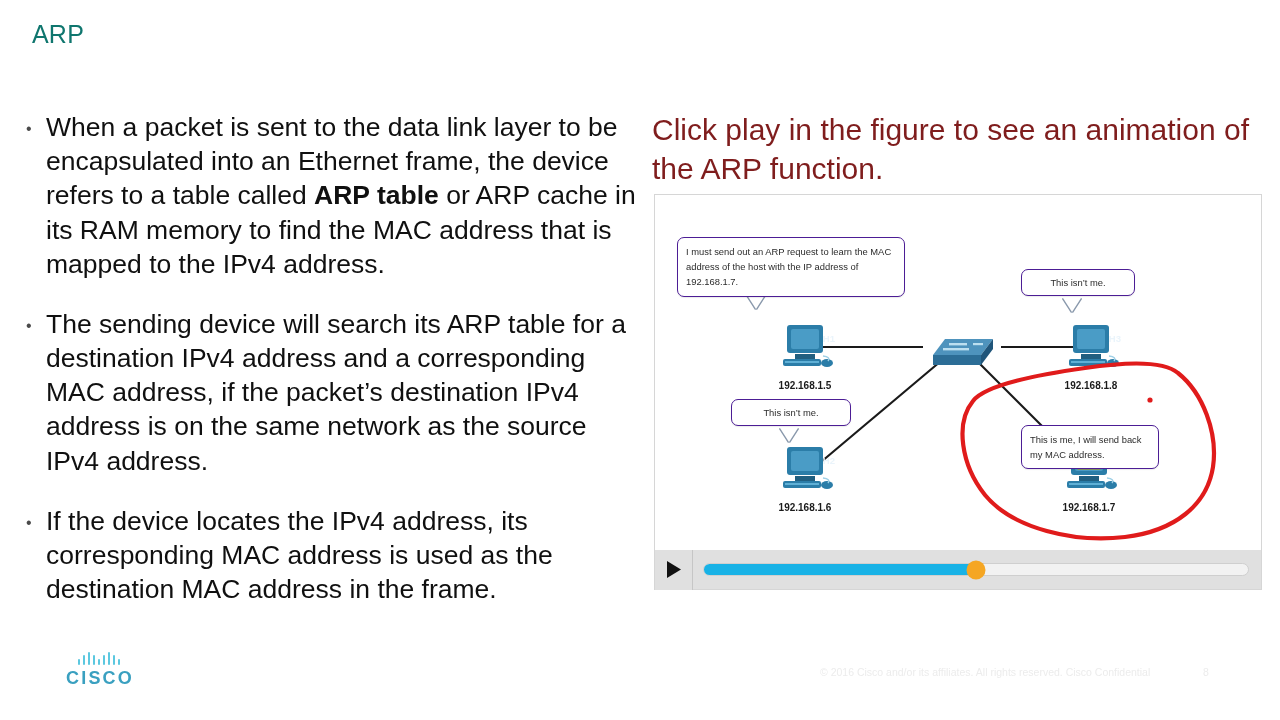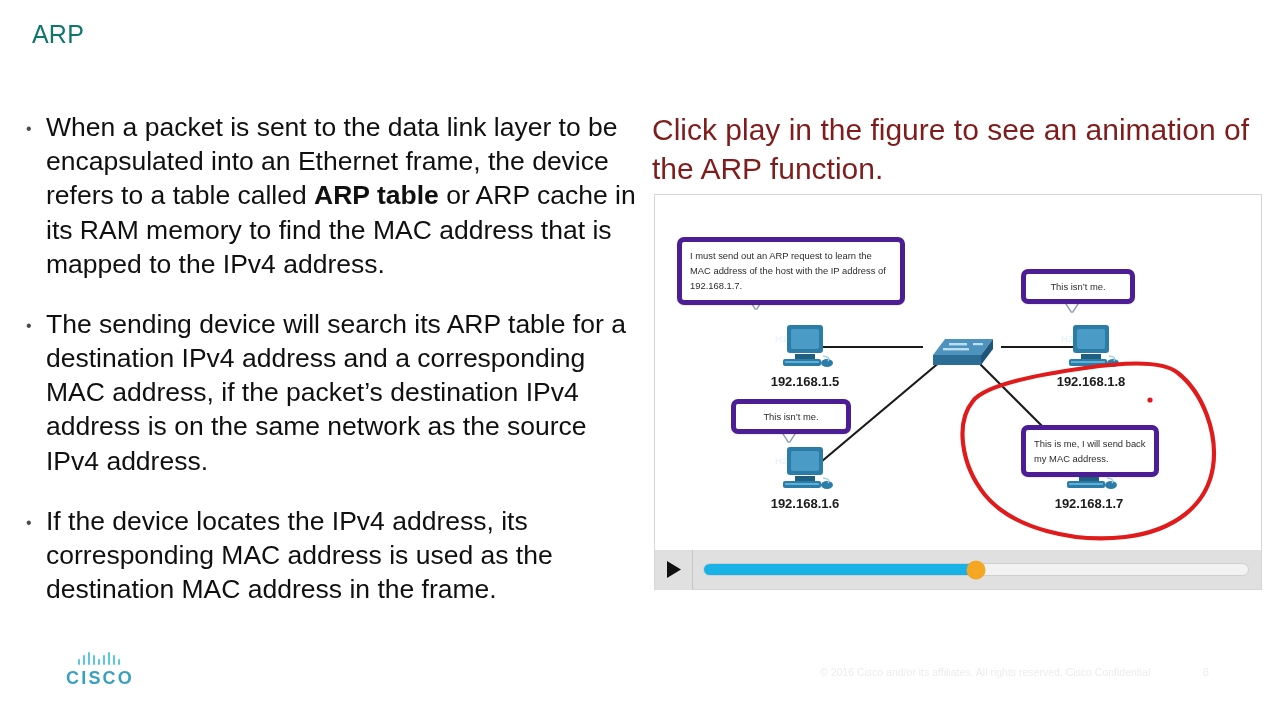--- a/index.html
+++ b/index.html
@@ -56,21 +56,21 @@
     width: 608px; height: 396px;
     border: 1px solid #d6d6d6; background: #fff;
     overflow: hidden;
   }
   .fig-canvas { position: absolute; inset: 0; }
 
   
   .callout {
     position: absolute;
     background: #ffffff;
-    border: 5px solid #4c1d95;
+    border: 1px solid #4c1d95;
     border-radius: 7px;
     color: #2b2b2b;
     font-size: 9.4px;
     line-height: 1.62;
     padding: 6px 8px;
     z-index: 6;
     box-shadow: 0 1px 1px rgba(0,0,0,.08);
   }
   .callout.c1 { left: 22px; top: 42px; width: 228px; }
   .callout.c2 { left: 366px; top: 74px; width: 114px; text-align: center; padding: 5px 6px; }
@@ -87,26 +87,26 @@
   }
   .tail.t1 { left: 92px; top: 100px; }
   .tail.t2 { left: 408px; top: 103px; }
   .tail.t3 { left: 125px; top: 233px; }
   .tail.t4 { left: 416px; top: 236px; }
 
   
   .host { position: absolute; z-index: 4; text-align: center; width: 92px; }
   .host .pc { position: relative; width: 60px; height: 48px; margin: 0 auto; }
   .host .ip {
-    margin-top: 3px; font-size: 13px; font-weight: bold; color: #1b1b1b;
+    margin-top: 9px; font-size: 10px; font-weight: bold; color: #1b1b1b;
     white-space: nowrap;
   }
   .host .hname {
     position: absolute; left: 0; right: 0; top: 10px;
-    font-size: 9.6px; font-weight: bold; color: #eaf4fb; text-align: left;
+    font-size: 9.6px; font-weight: bold; color: #eaf4fb; text-align: right;
     z-index: 3;
   }
   .h1 { left: 104px; top: 128px; }
   .h3 { left: 390px; top: 128px; }
   .h2 { left: 104px; top: 250px; }
   .h4 { left: 388px; top: 250px; }
 
   .sw { position: absolute; left: 264px; top: 132px; z-index: 4; }
 
   

